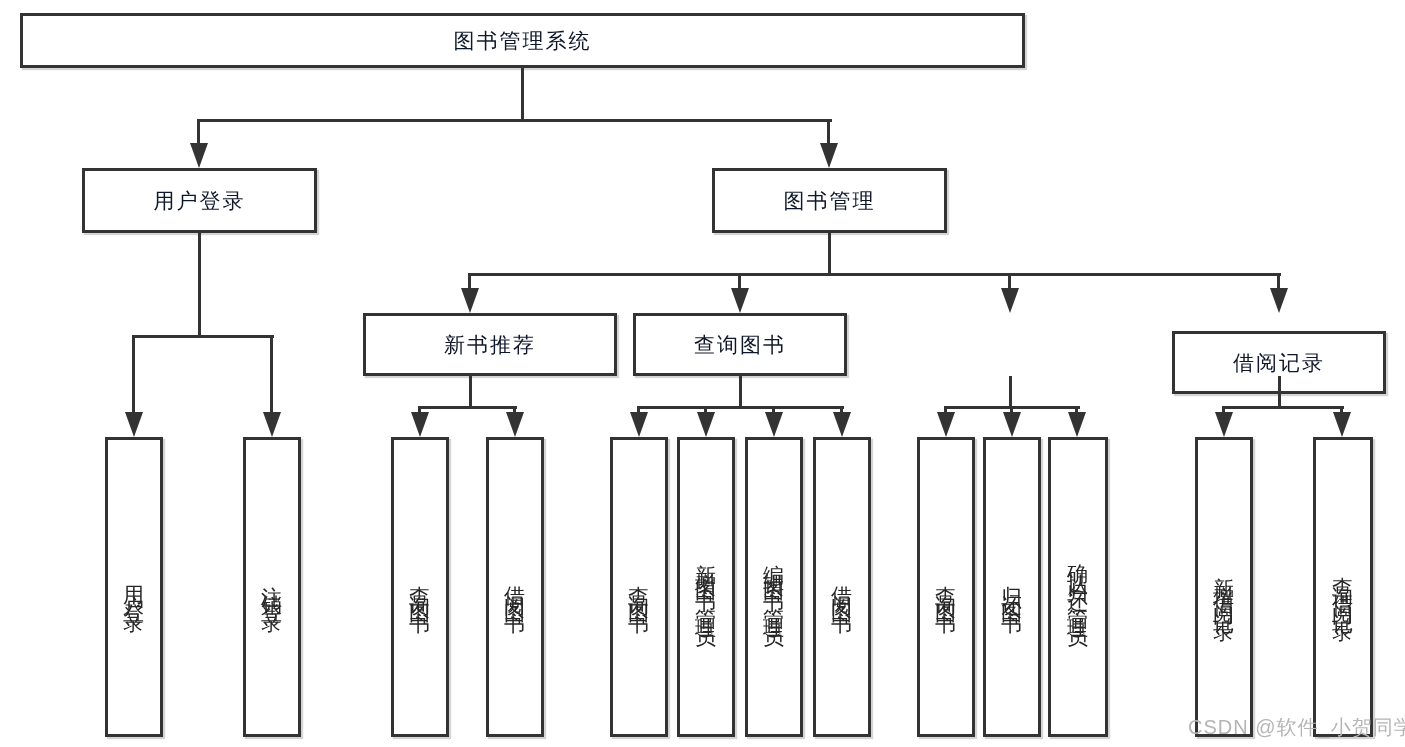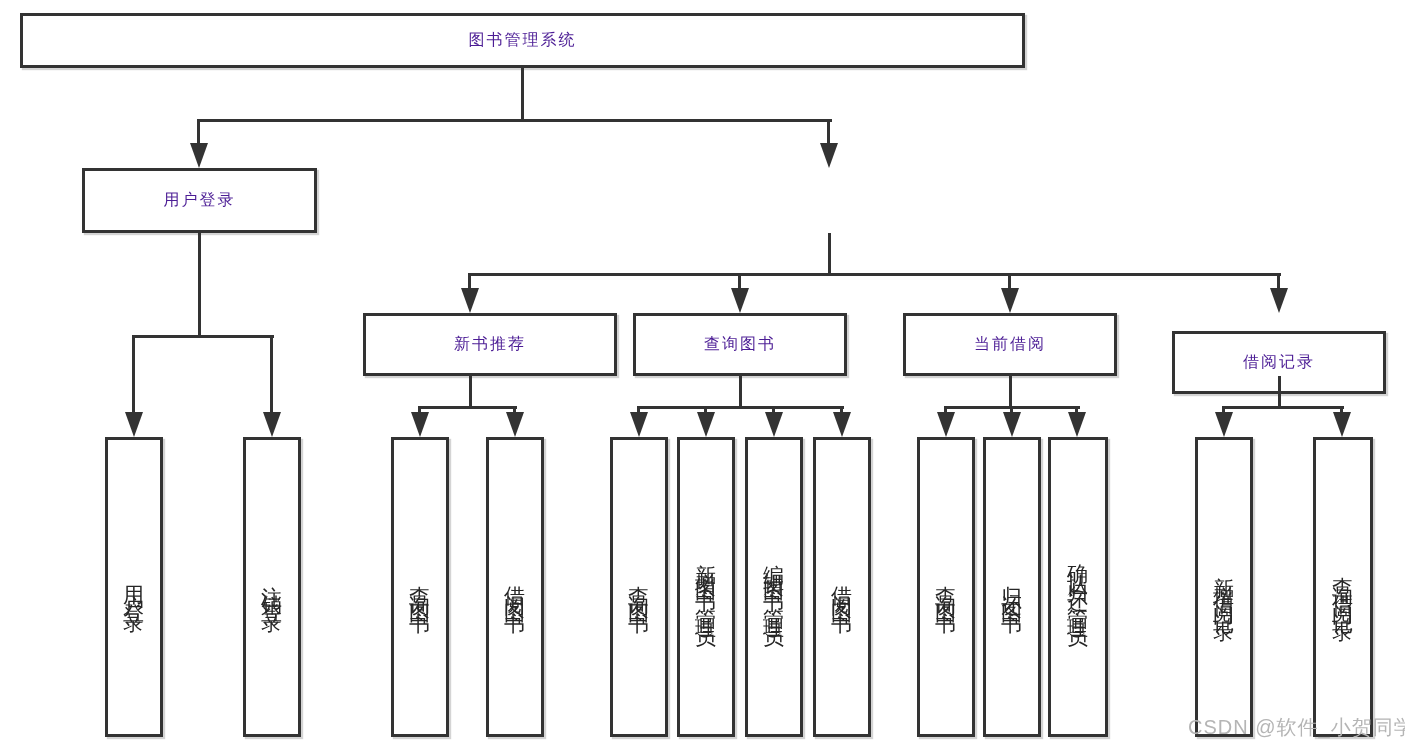--- a/index.html
+++ b/index.html
@@ -7,21 +7,21 @@
   .canvas{
     position:relative;width:1405px;height:747px;background:#ffffff;overflow:hidden;
     font-family:"Liberation Sans","DejaVu Sans",sans-serif;color:#222222;
   }
   .box{
     position:absolute;background:#ffffff;border:3px solid #333333;
     display:flex;align-items:center;justify-content:center;
     box-shadow:2px 2px 1px rgba(100,100,100,0.28);
   }
   .hbox span{
-    font-size:16px;letter-spacing:2px;color:#4c1d95;white-space:nowrap;
+    font-size:21px;letter-spacing:2px;color:#0f172a;white-space:nowrap;
   }
   .vbox span{
     writing-mode:vertical-rl;font-size:21px;letter-spacing:9px;color:#262626;
     line-height:1;white-space:nowrap;
   }
   .hline,.vline{position:absolute;background:#333333;}
   .hline{height:3px;}
   .vline{width:3px;}
   .arrow{position:absolute;width:18px;}
   .arrow i{display:block;position:absolute;}
@@ -41,30 +41,30 @@
 
 <div class="canvas">
 
   <div class="box hbox" style="left:20px;top:13px;width:1005px;height:55px">
     <span>图书管理系统</span>
   </div>
 
   <div class="box hbox" style="left:82px;top:168px;width:235px;height:65px">
     <span>用户登录</span>
   </div>
+  <div class="box hbox" style="left:712px;top:168px;width:235px;height:65px">
+    <span>图书管理</span>
+  </div>
 
   <div class="box hbox" style="left:363px;top:313px;width:254px;height:63px">
     <span>新书推荐</span>
   </div>
   <div class="box hbox" style="left:633px;top:313px;width:214px;height:63px">
     <span>查询图书</span>
   </div>
-  <div class="box hbox" style="left:903px;top:313px;width:214px;height:63px">
-    <span>当前借阅</span>
-  </div>
   <div class="box hbox" style="left:1172px;top:331px;width:214px;height:63px">
     <span>借阅记录</span>
   </div>
 
   <div class="box vbox" style="left:105px;top:437px;width:58px;height:300px">
     <span>用户登录</span>
   </div>
   <div class="box vbox" style="left:243px;top:437px;width:58px;height:300px">
     <span>注销登录</span>
   </div>

